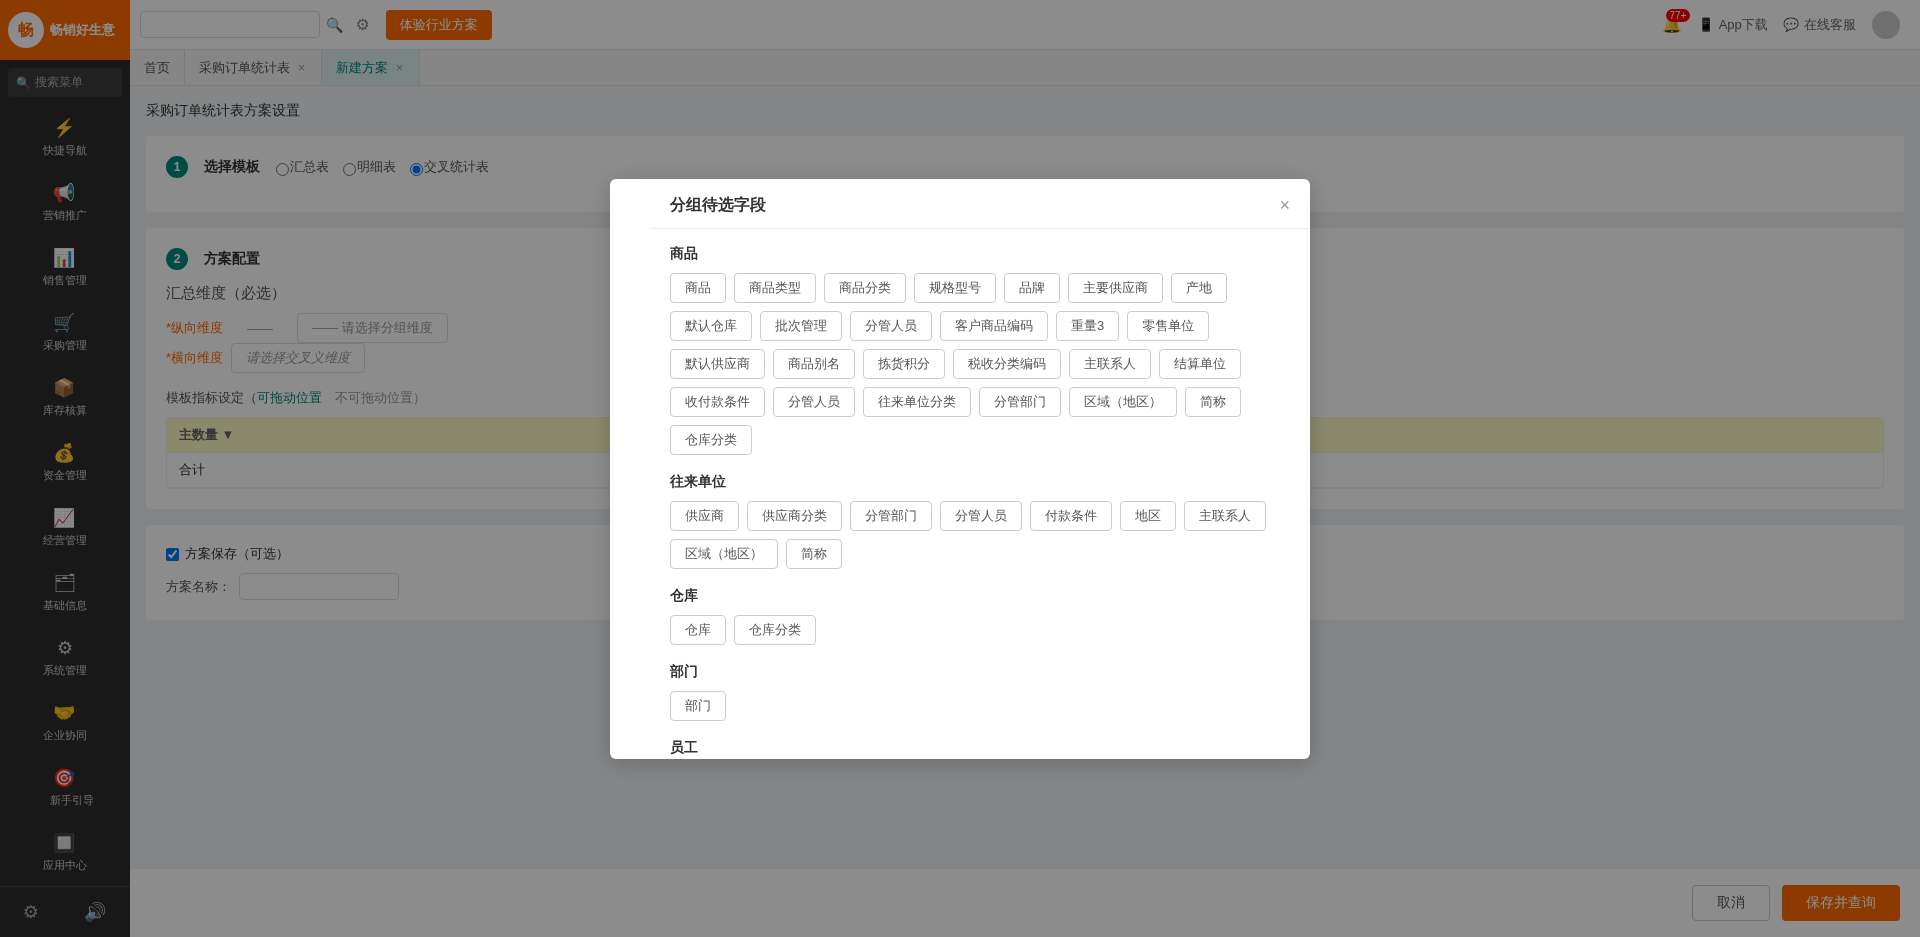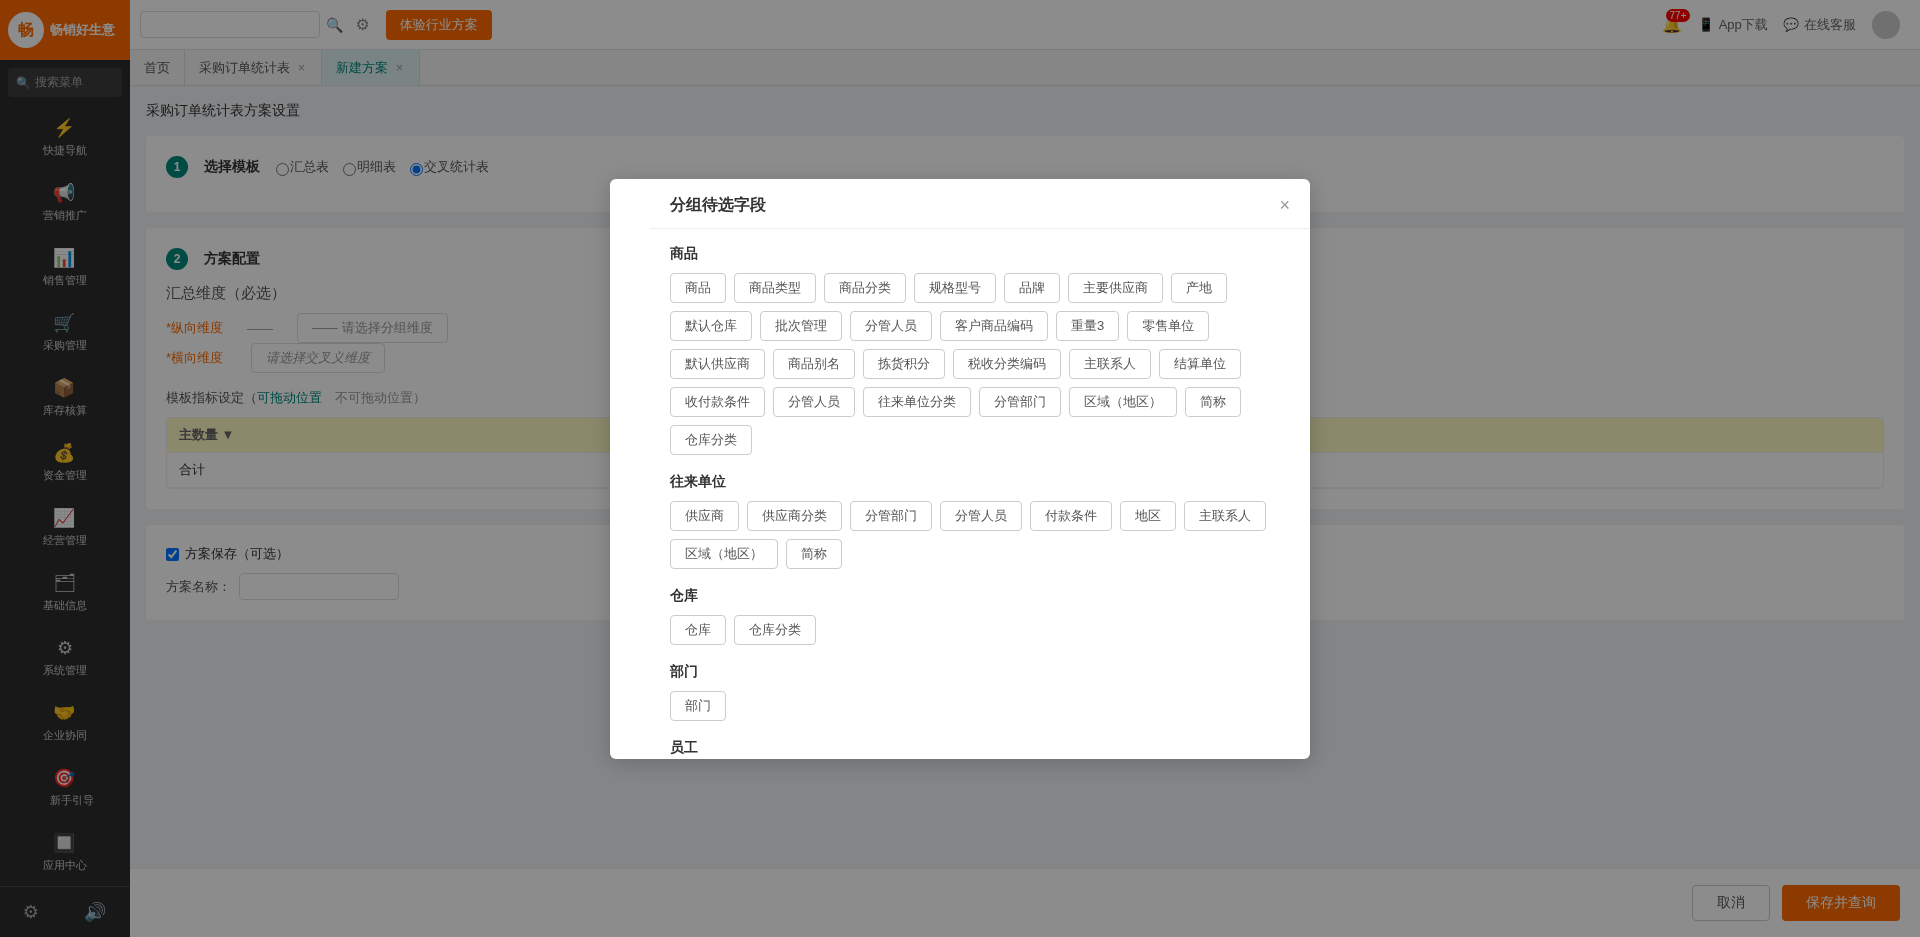--- a/index.html
+++ b/index.html
@@ -226,21 +226,21 @@
     <div class="section-row">
       <div class="step-badge">2</div>
       <span class="step-label">方案配置</span>
     </div>
     <div style="margin-bottom:10px;font-size:15px;color:#555;">汇总维度（必选）</div>
     <div style="display:flex;align-items:center;gap:24px;margin-bottom:0;">
       <span style="font-size:13px;color:#ff6b00;">*纵向维度</span>
       <span style="font-size:13px;color:#999;">——</span>
       <button style="border:1px solid #ddd;background:#fff;padding:5px 14px;border-radius:4px;font-size:13px;color:#999;cursor:pointer;">——  请选择分组维度</button>
     </div>
-    <div style="display:flex;align-items:center;gap:28px;margin-bottom:16px;">
+    <div style="display:flex;align-items:center;gap:8px;margin-bottom:16px;">
       <span style="font-size:13px;color:#ff6b00;">*横向维度</span>
       <button style="border:1px solid #ddd;background:#fff;padding:5px 14px;border-radius:4px;font-size:13px;color:#999;cursor:pointer;font-style:italic;">请选择交叉义维度</button>
     </div>
     <div style="font-size:13px;color:#555;margin-bottom:8px;">
       模板指标设定（<span style="color:#00897b;">可拖动位置</span>　<span style="color:#999;">不可拖动位置）</span>
     </div>
     <div class="indicator-table">
       <div class="indicator-header">
         <div>主数量 ▼</div>
         <div>金额</div>

